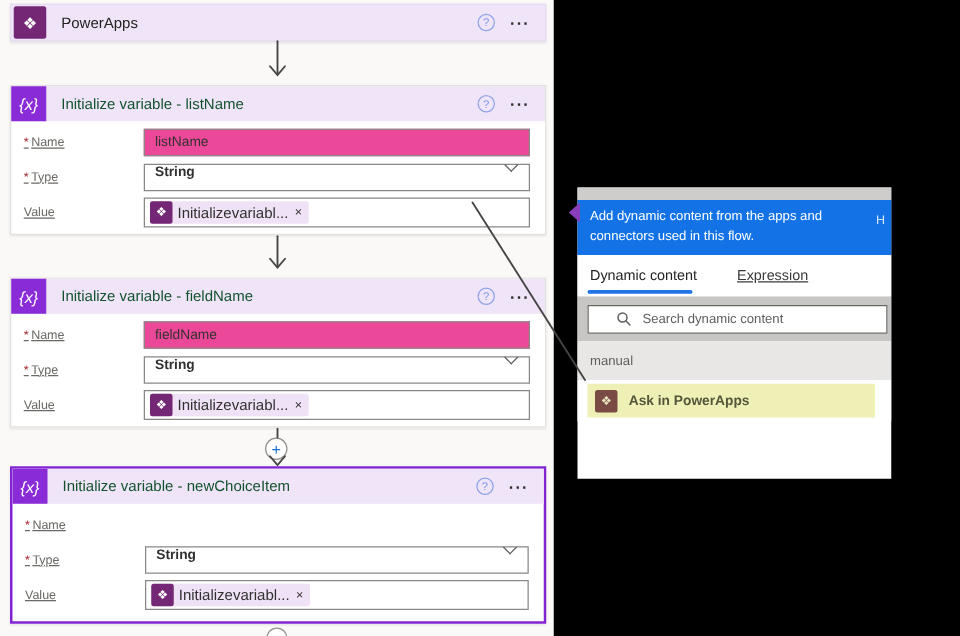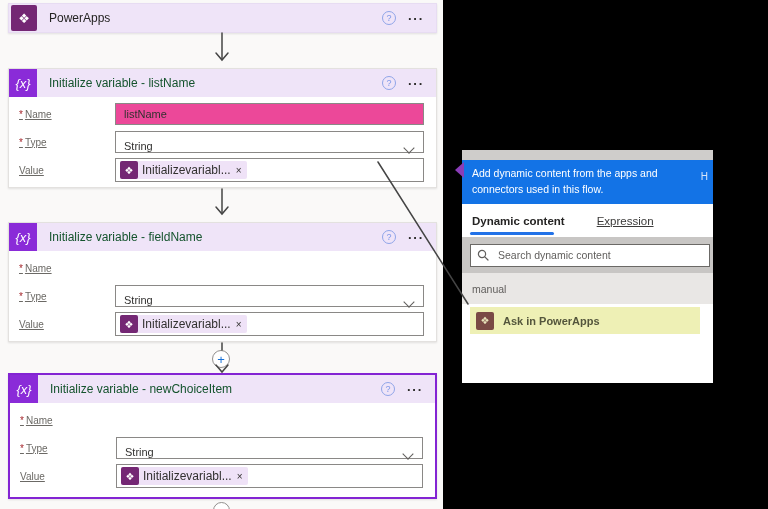--- a/index.html
+++ b/index.html
@@ -30,22 +30,22 @@
         font-size:9px;display:flex;align-items:center;justify-content:center;box-sizing:border-box;}
   .more-icon{color:#2b2a29;font-size:13px;font-weight:bold;letter-spacing:1px;line-height:1;}
 
   .card-body{padding:6px 12px 0 10px;}
   .field-row{display:flex;align-items:center;margin-bottom:6px;height:22px;}
   .field-label{width:96px;font-size:10px;color:#6b6965;flex:0 0 auto;text-decoration:underline;}
   .req{color:#a4262c;margin-right:2px;}
   .field-input{flex:1;height:22px;border:1px solid #8a8886;font-size:11px;color:#323130;
         padding:0 8px;background:#ec4899;box-sizing:border-box;outline:none;min-width:0;
         font-family:"Liberation Sans",sans-serif;}
-  .dropdown{flex:1;height:22px;border:1px solid #8a8886;display:flex;align-items:flex-end;
-        padding:0 10px 0 8px;font-size:11px;color:#323130;box-sizing:border-box;background:#fff;}
+  .dropdown{flex:1;height:22px;border:1px solid #8a8886;display:flex;align-items:flex-start;
+        padding:0 10px 0 8px;font-size:11px;color:#323130;box-sizing:border-box;background:#fff;font-weight:bold;}
   .chevron{margin-left:auto;width:7px;height:7px;border-right:1.5px solid #605e5c;
         border-bottom:1.5px solid #605e5c;transform:rotate(45deg);margin-top:-4px;}
   .value-box{flex:1;height:24px;border:1px solid #8a8886;display:flex;align-items:center;
         padding:0 4px;box-sizing:border-box;background:#fff;}
   .token{display:flex;align-items:center;background:#efe2f7;height:18px;border-radius:2px;}
   .token-icon{width:18px;height:18px;background:#742774;border-radius:2px;color:#fff;
         display:flex;align-items:center;justify-content:center;font-size:10px;flex:0 0 auto;}
   .token-text{font-size:12px;color:#323130;padding:0 4px;white-space:nowrap;}
   .token-close{font-size:10px;color:#323130;padding:0 5px 0 1px;cursor:pointer;}
 
@@ -60,28 +60,28 @@
 
   
   .flyout{position:absolute;left:462px;top:150px;width:251px;height:233px;background:#fff;
         box-shadow:0 4px 10px rgba(0,0,0,.45);z-index:6;}
   .flyout-topstrip{height:10px;background:#cfcdcb;}
   .flyout-banner{height:44px;background:#1373e6;color:#fff;font-size:10.5px;line-height:1.55;
         padding:5px 28px 0 10px;box-sizing:border-box;position:relative;}
   .banner-link{position:absolute;right:5px;top:9px;font-size:10px;color:#d8e6fa;}
   .tabs-row{height:33px;background:#fff;display:flex;align-items:center;padding-left:10px;
         position:relative;box-sizing:border-box;}
-  .tab-active{font-size:11.5px;font-weight:bold;color:#252423;}
+  .tab-active{font-size:11.5px;font-weight:normal;color:#252423;}
   .tab-underline{position:absolute;left:8px;top:28px;width:84px;height:3px;background:#2272e8;
         border-radius:2px;}
   .tab-plain{font-size:11.5px;color:#3b3a39;margin-left:32px;text-decoration:underline;}
   .search-band{height:36px;background:#c8c6c4;display:flex;align-items:center;
         padding:0 3px 0 8px;box-sizing:border-box;}
   .search-box{flex:1;height:23px;background:#fff;border:1px solid #6b6966;display:flex;
-        align-items:center;padding:0 6px;box-sizing:border-box;}
+        align-items:center;padding:0 22px;box-sizing:border-box;}
   .search-box svg{flex:0 0 auto;}
   .search-input{border:none;outline:none;flex:1;font-size:10.5px;color:#323130;margin-left:7px;
         background:transparent;min-width:0;font-family:"Liberation Sans",sans-serif;}
   .search-input::placeholder{color:#605e5c;opacity:1;}
   .section-band{height:31px;background:#e9e7e5;display:flex;align-items:center;padding-left:10px;
         font-size:10.5px;color:#605e5c;box-sizing:border-box;}
   .items-area{background:#fff;height:33px;padding-top:3px;box-sizing:border-box;}
   .item-row{margin-left:8px;width:230px;height:27px;background:#eef0b5;display:flex;
         align-items:center;padding-left:6px;box-sizing:border-box;}
   .item-icon{width:18px;height:18px;background:#7a4a45;border-radius:2px;color:#e9e5bb;
@@ -161,20 +161,21 @@
       <div class="header-actions">
         <div class="help-icon">
             <span>?</span>
           </div>
         <div class="more-icon"><span>···</span></div>
       </div>
     </div>
     <div class="card-body">
       <div class="field-row">
         <div class="field-label"><span class="req">*</span><span>Name</span></div>
+        <input class="field-input" value="fieldName" style="">
       </div>
       <div class="field-row">
         <div class="field-label"><span class="req">*</span><span>Type</span></div>
         <div class="dropdown">
           <span>String</span>
           <span class="chevron"></span>
         </div>
       </div>
       <div class="field-row">
         <div class="field-label"><span>Value</span></div>

